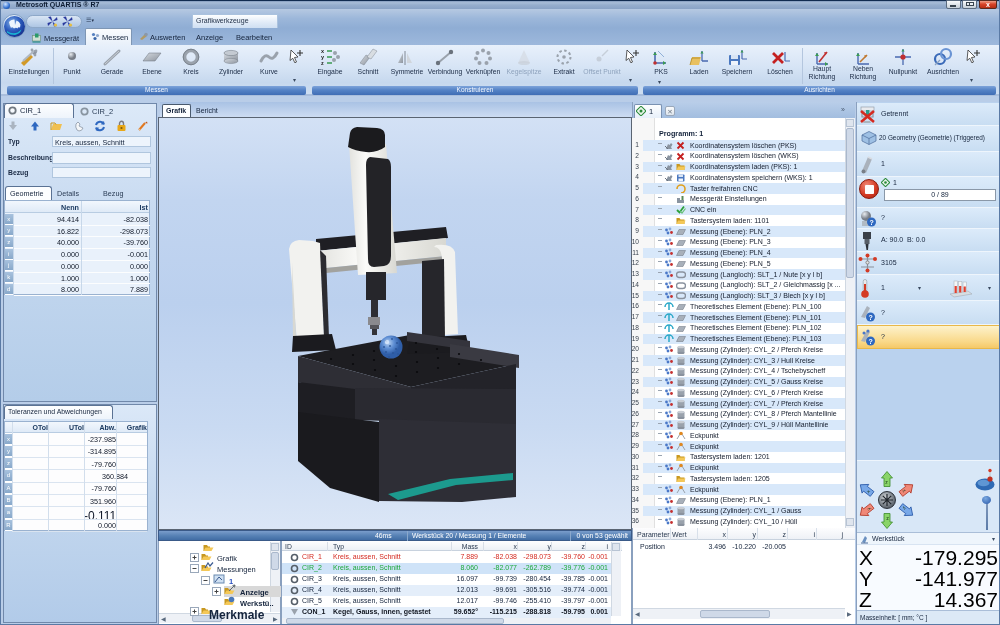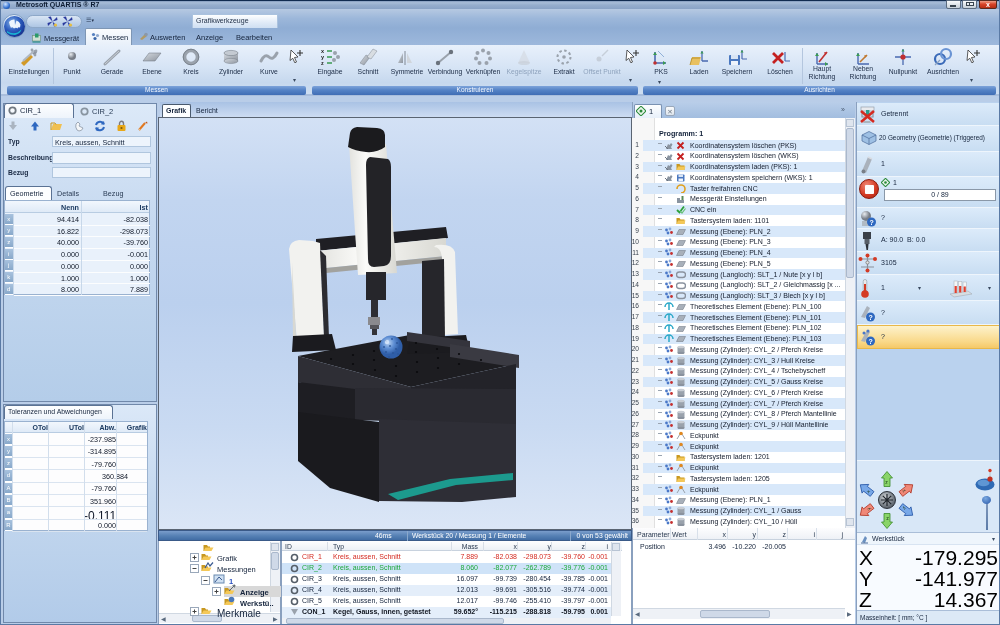--- a/index.html
+++ b/index.html
@@ -568,21 +568,21 @@
   </svg>
 <div class="a tx" style="left:240px;top:599px;font-size:7.5px;font-weight:bold;">Werkstü..</div>
 <svg class="a" style="left:190px;top:607px;" width="9" height="9">
     <rect x="0.5" y="0.5" width="8" height="8" fill="#fff" stroke="#9aa8ba"></rect>
     <path d="M4.5,2.5 L4.5,6.5 M2.5,4.5 L6.5,4.5" stroke="#444" stroke-width="1"></path>
   </svg>
 <svg class="a" style="left:201px;top:606px;" width="11" height="9">
     <path d="M0.5,8 L0.5,2 L4,2 L5,3.5 L7,3.5 L7,8 Z" fill="#c89820"></path>
     <path d="M0.5,8 L2.5,4.5 L10.5,4.5 L8.5,8 Z" fill="#f4c858"></path>
   </svg>
-<div class="a tx" style="left:217px;top:608px;font-size:10px;">Merkmale</div>
+<div class="a tx" style="left:209px;top:608px;font-size:12px;font-weight:bold;">Merkmale</div>
 
 <div class="a" style="left:281px;top:541px;width:351px;height:84px;background:#fff;border:1px solid #8aa0be;border-top:none;"></div>
 <div class="a" style="left:282px;top:541px;width:340px;height:10px;background:linear-gradient(#fefefe,#ecf0f5);border-bottom:1px solid #c8d2de;"></div>
 <div class="a tx" style="left:285px;top:542.5px;font-size:6.8px;color:#2a3a50;">ID</div>
 <div class="a tx" style="left:333px;top:542.5px;font-size:6.8px;color:#2a3a50;">Typ</div>
 <div class="a tx" style="left:438px;top:542.5px;width:40px;text-align:right;font-size:6.8px;color:#2a3a50;">Mass</div>
 <div class="a tx" style="left:487px;top:542.5px;width:30px;text-align:right;font-size:6.8px;color:#2a3a50;">x</div>
 <div class="a tx" style="left:521px;top:542.5px;width:30px;text-align:right;font-size:6.8px;color:#2a3a50;">y</div>
 <div class="a tx" style="left:555px;top:542.5px;width:30px;text-align:right;font-size:6.8px;color:#2a3a50;">z</div>
 <div class="a tx" style="left:584px;top:542.5px;width:24px;text-align:right;font-size:6.8px;color:#2a3a50;">i</div>

